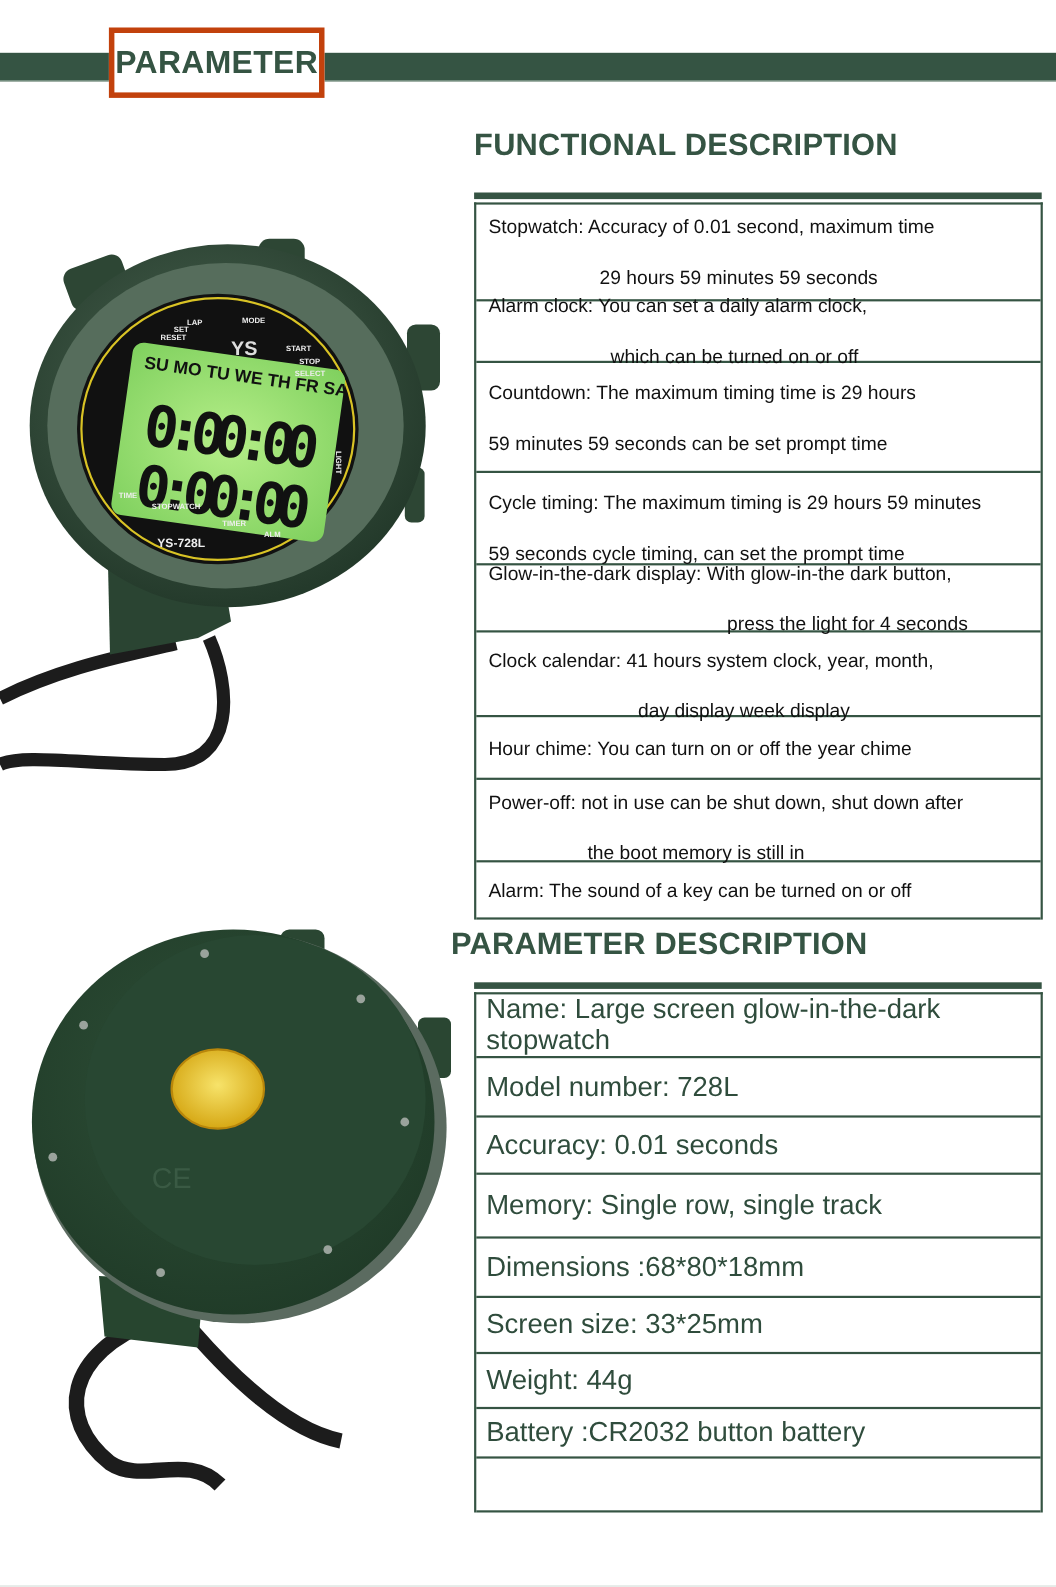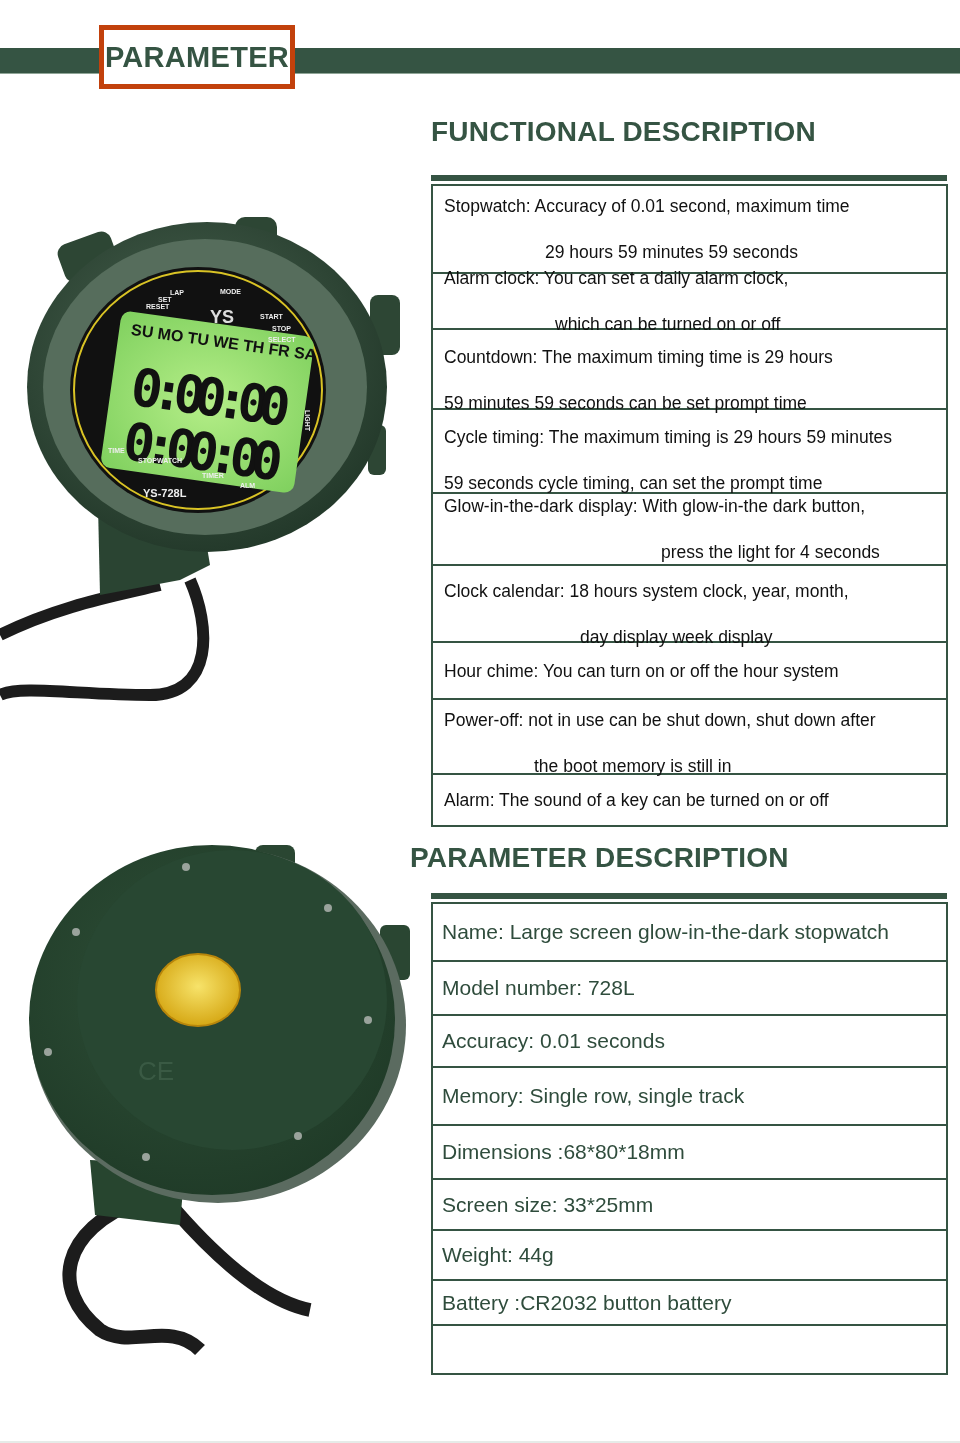--- a/index.html
+++ b/index.html
@@ -11,21 +11,21 @@
     display: flex; align-items: center; justify-content: center; }
   .top-badge span { font-weight: bold; font-size: 29px; color: #355443; letter-spacing: 0.3px; }
 
   .sec-title { position: absolute; font-weight: bold; font-size: 28px; color: #355443; letter-spacing: 0.2px; }
   .sec-rule { position: absolute; left: 431px; width: 516px; height: 6px; background: #355443; }
 
   .tbl { position: absolute; left: 431px; width: 517px; border: 2px solid #355443; border-bottom: none; }
   .row { border-bottom: 2px solid #355443; display: flex; flex-direction: column; justify-content: center; padding-left: 11px; }
   .fn .row { font-size: 17.5px; line-height: 22px; color: #111; }
   .fn .line2 { display: block; margin-top: 24px; }
-  .pm .row { font-size: 21px; color: #2f4c3c; padding-left: 9px; }
+  .pm .row { font-size: 25px; color: #2f4c3c; padding-left: 9px; }
 
   .photo { position: absolute; }
 </style>
 </head>
 <body>
 
 <div class="top-bar"></div>
 <div class="top-badge">
   <span>PARAMETER</span>
 </div>
@@ -85,38 +85,38 @@
 <div class="sec-rule" style="top:175px"></div>
 <div class="tbl fn" style="top:184px">
   <div class="row" style="height:88px">
     <span>Stopwatch: Accuracy of 0.01 second, maximum time</span>
     <span class="line2" style="padding-left:101px">29 hours 59 minutes 59 seconds</span>
   </div>
   <div class="row" style="height:56px">
     <span>Alarm clock: You can set a daily alarm clock,</span>
     <span class="line2" style="padding-left:111px">which can be turned on or off</span>
   </div>
-  <div class="row" style="height:80px;justify-content:flex-start;padding-top:16px">
+  <div class="row" style="height:100px;justify-content:flex-start;padding-top:16px">
     <span>Countdown: The maximum timing time is 29 hours</span>
     <span class="line2">59 minutes 59 seconds can be set prompt time</span>
   </div>
   <div class="row" style="height:84px;justify-content:flex-start;padding-top:16px">
     <span>Cycle timing: The maximum timing is 29 hours 59 minutes</span>
     <span class="line2">59 seconds cycle timing, can set the prompt time</span>
   </div>
-  <div class="row" style="height:72px">
+  <div class="row" style="height:61px">
     <span>Glow-in-the-dark display: With glow-in-the dark button,</span>
     <span class="line2" style="padding-left:217px">press the light for 4 seconds</span>
   </div>
   <div class="row" style="height:77px;justify-content:flex-start;padding-top:14px">
-    <span>Clock calendar: 18 hours system clock, year, month,</span>
+    <span>Clock calendar: 41 hours system clock, year, month,</span>
     <span class="line2" style="padding-left:136px">day display week display</span>
   </div>
   <div class="row" style="height:57px">
-    <span>Hour chime: You can turn on or off the hour system</span>
+    <span>Hour chime: You can turn on or off the year chime</span>
   </div>
   <div class="row" style="height:75px;justify-content:center;padding-top:12px">
     <span>Power-off: not in use can be shut down, shut down after</span>
     <span class="line2" style="padding-left:90px">the boot memory is still in</span>
   </div>
   <div class="row" style="height:52px">
     <span>Alarm: The sound of a key can be turned on or off</span>
   </div>
 </div>
 

